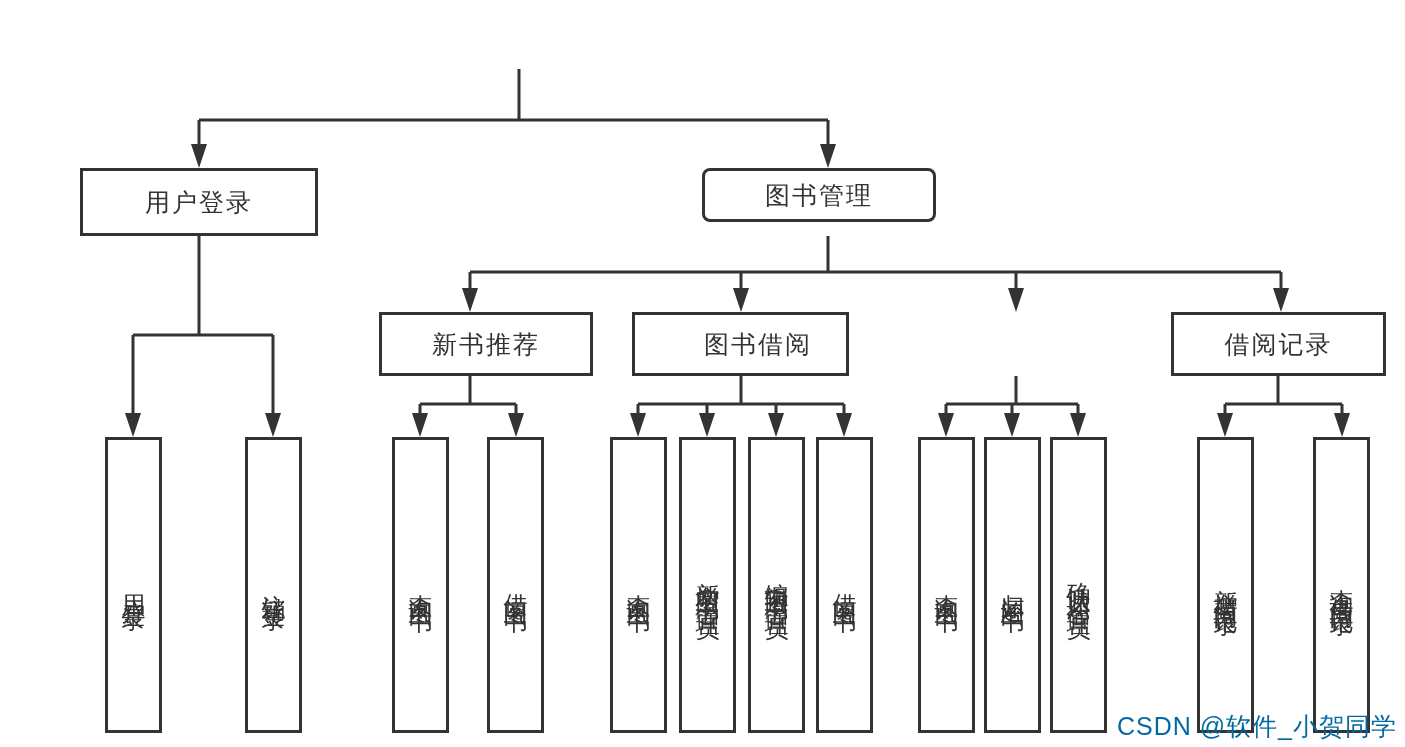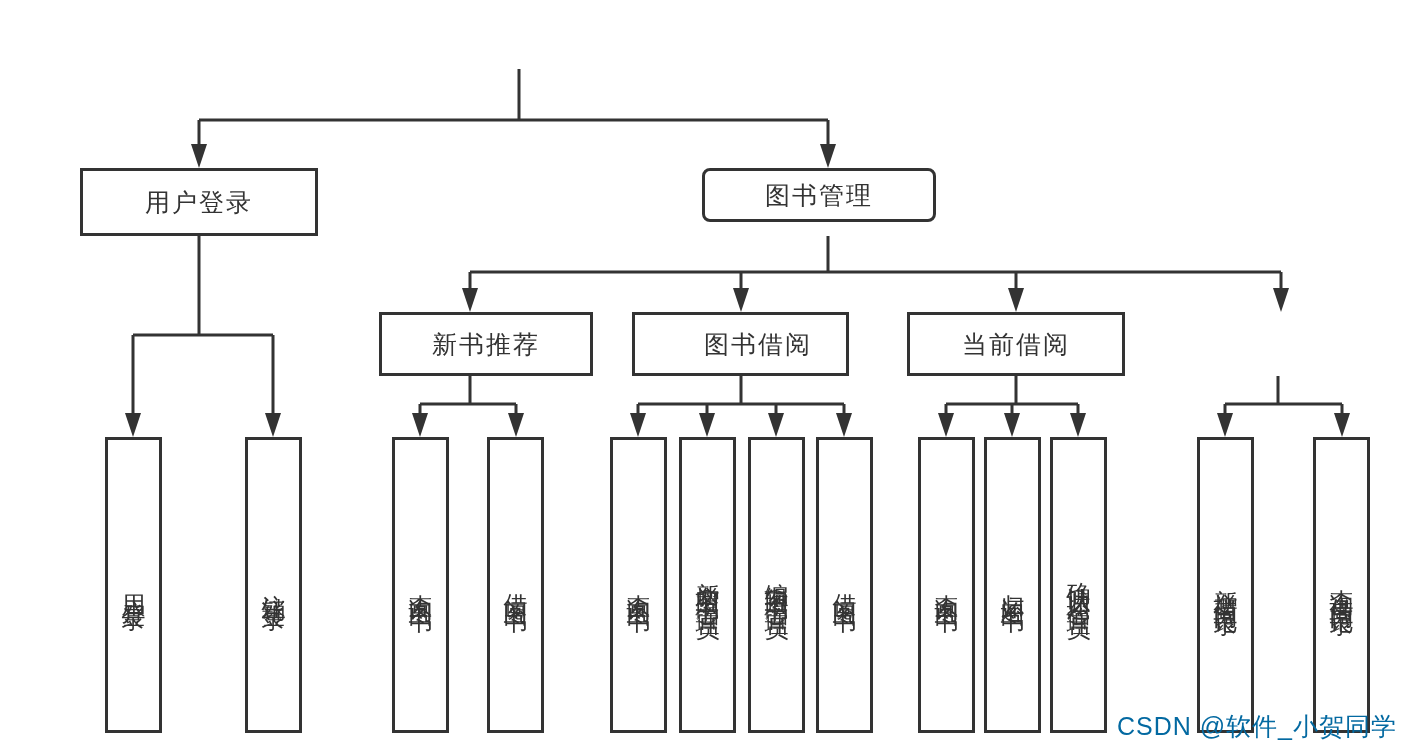--- a/index.html
+++ b/index.html
@@ -120,22 +120,22 @@
   <div class="node h-label" style="left:702px; top:168px; width:234px; height:54px;border-radius:8px;">
     <span>图书管理</span>
   </div>
 
   <div class="node h-label" style="left:363px; top:312px; width:214px; height:64px;margin-left:16px;">
     <span>新书推荐</span>
   </div>
   <div class="node h-label" style="left:632px; top:312px; width:217px; height:64px;padding-left:35px;">
     <span>图书借阅</span>
   </div>
-  <div class="node h-label" style="left:907px; top:312px; width:218px; height:64px;">
-    <span>当前借阅</span>
+  <div class="node h-label" style="left:1171px; top:312px; width:215px; height:64px;">
+    <span>借阅记录</span>
   </div>
 
   <div class="node leaf" style="left:105px; top:437px; width:57px; height:296px;">
     <span class="v-text">用户登录</span>
   </div>
   <div class="node leaf" style="left:245px; top:437px; width:57px; height:296px;">
     <span class="v-text">注销登录</span>
   </div>
 
   <div class="node leaf" style="left:392px; top:437px; width:57px; height:296px;">

